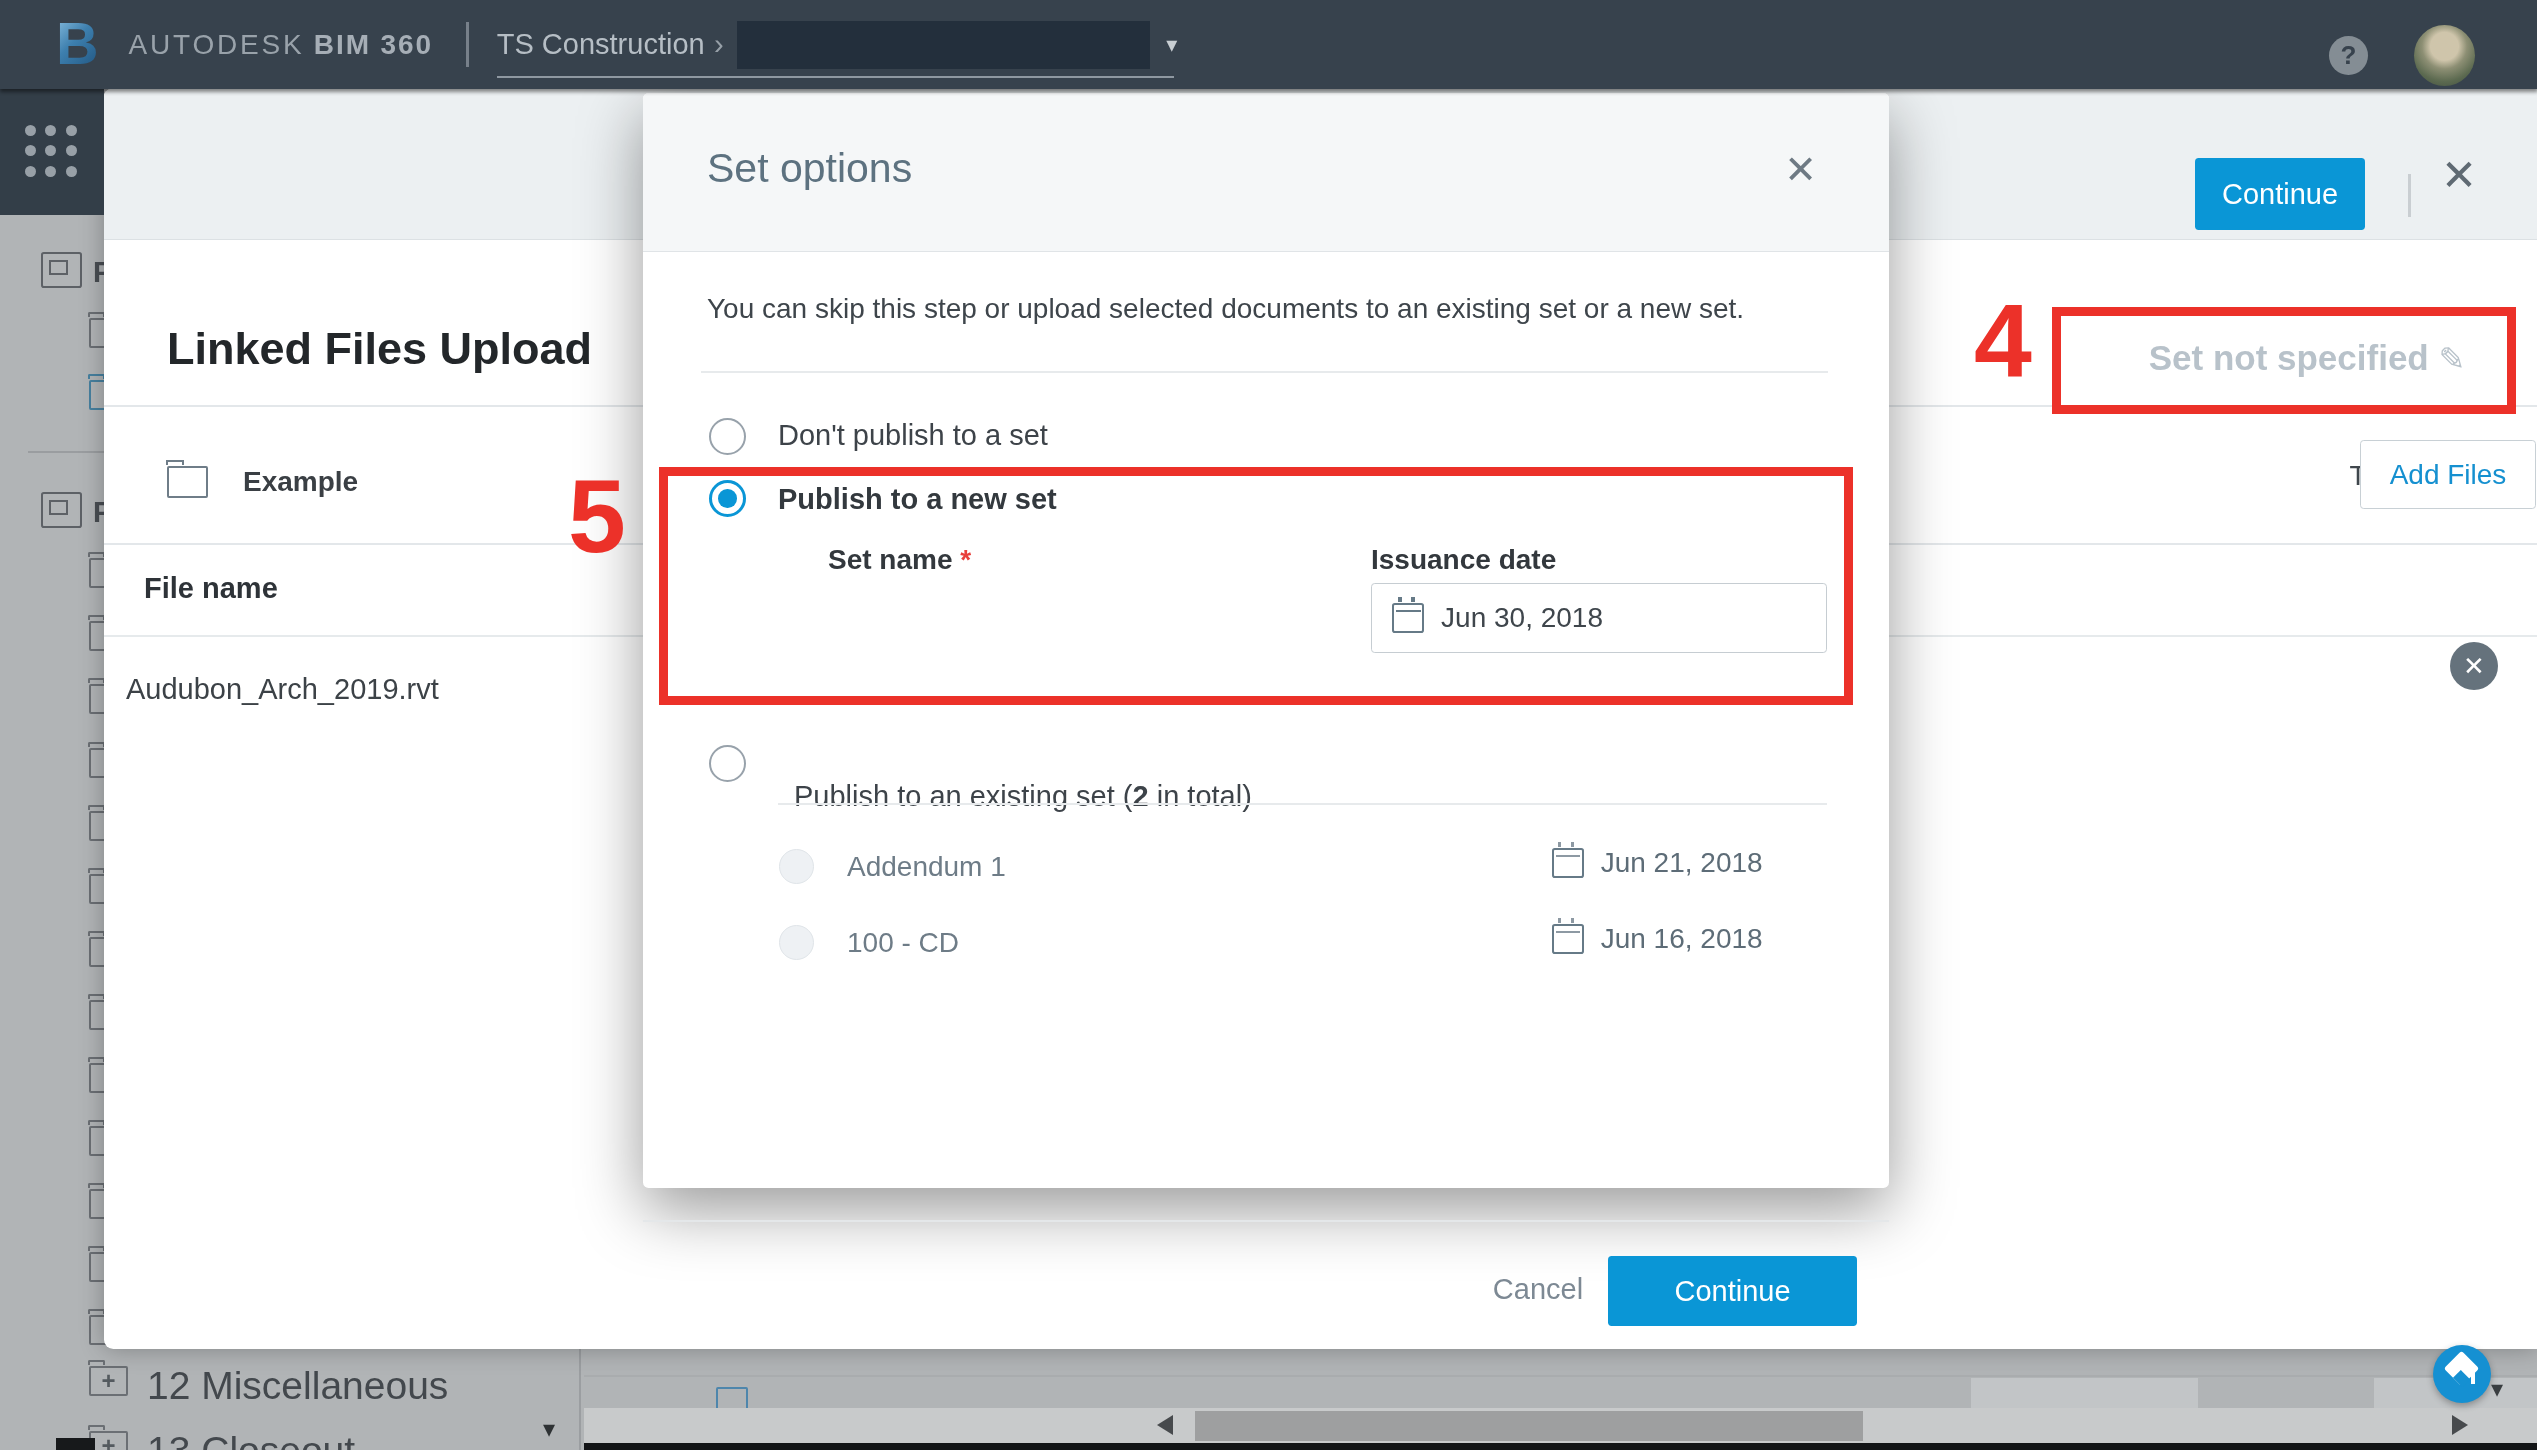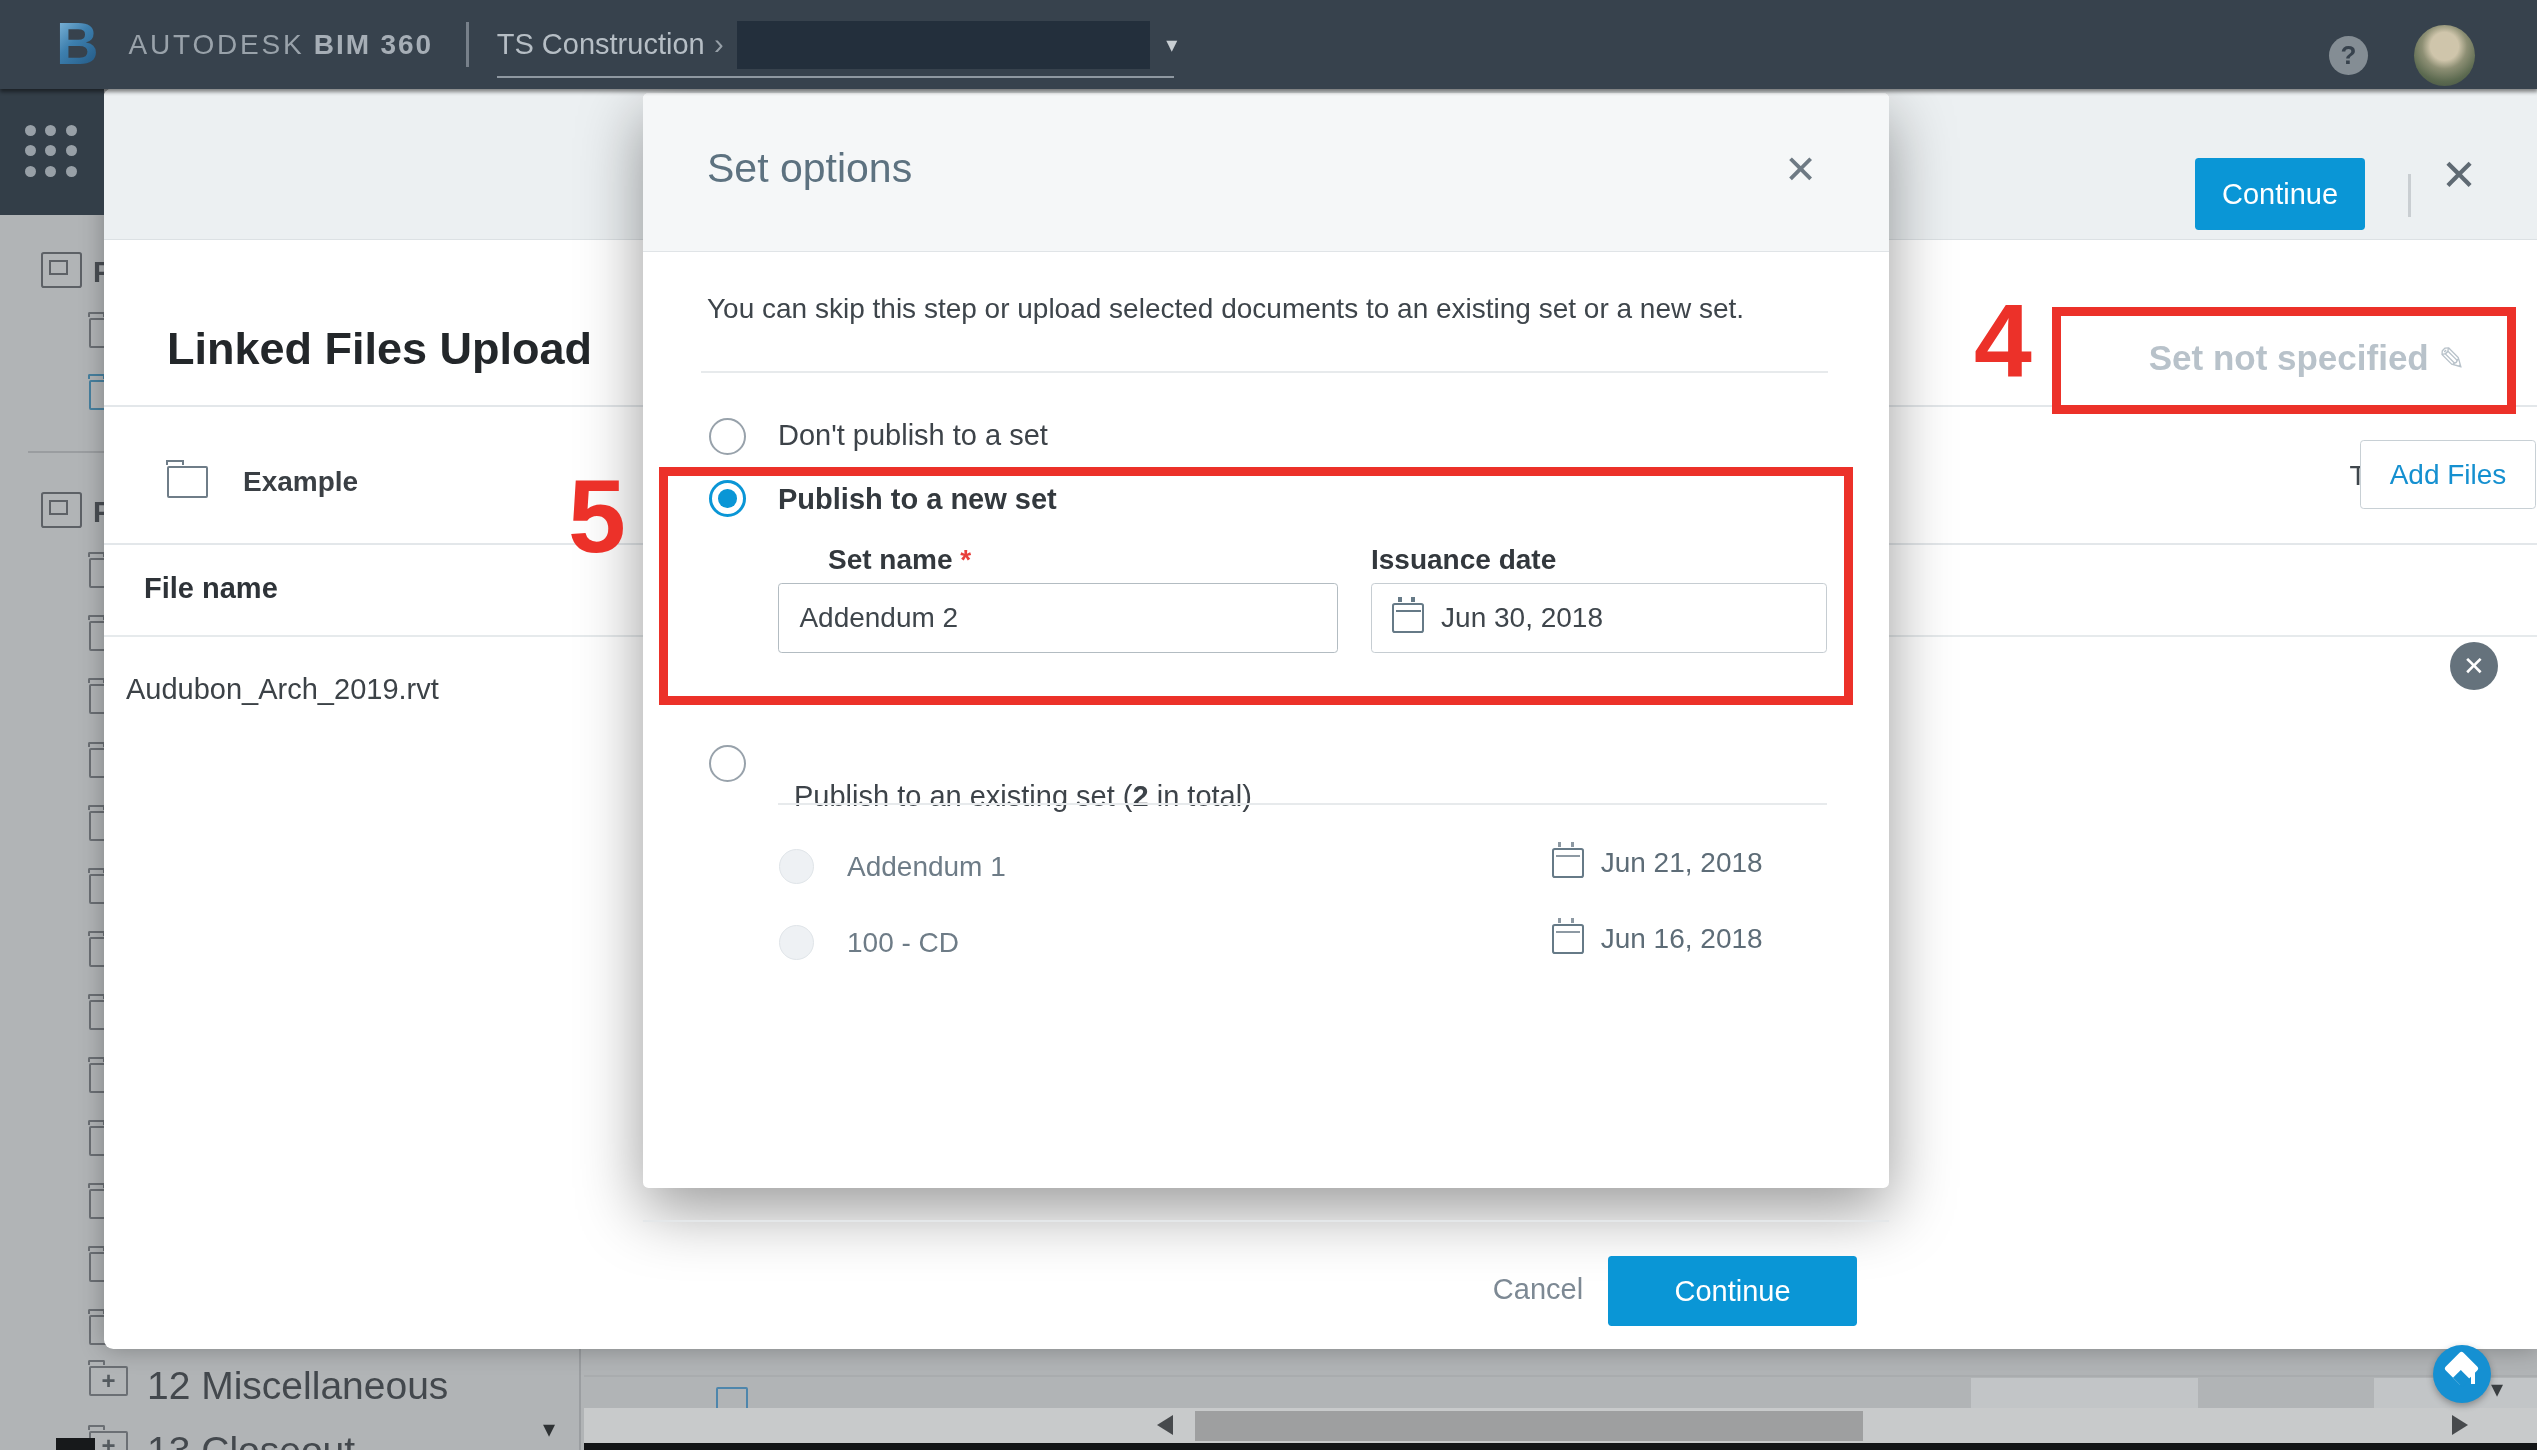--- a/index.html
+++ b/index.html
@@ -203,21 +203,20 @@
         <i></i>
       </div>
     <div class="r-label" style="left:135px;top:390px;font-weight:bold;color:#33393e;">Publish to a new set</div>
 
     <div class="fld-label" style="left:145px;top:451px;margin-left:40px;">
       <span>Set name</span>
       <span class="req">*</span>
     </div>
     <div class="fld-label" style="left:728px;top:451px;">Issuance date</div>
 
-    <div class="input" style="left:135px;top:490px;width:560px;padding-left:20.4px;">Addendum 2</div>
     <div class="input" style="left:728px;top:490px;width:456px;padding-left:20.4px;border-color:#c6cdd2;">
       <span class="cal"></span>
       <span>Jun 30, 2018</span>
     </div>
 
     <div class="radio" style="left:66px;top:652px;"></div>
     <div class="r-label" style="left:151px;top:655px;margin-top:32px;">
       <span>Publish to an existing set (</span><b>2</b><span> in total)</span>
     </div>
     <div class="m-div2"></div>

